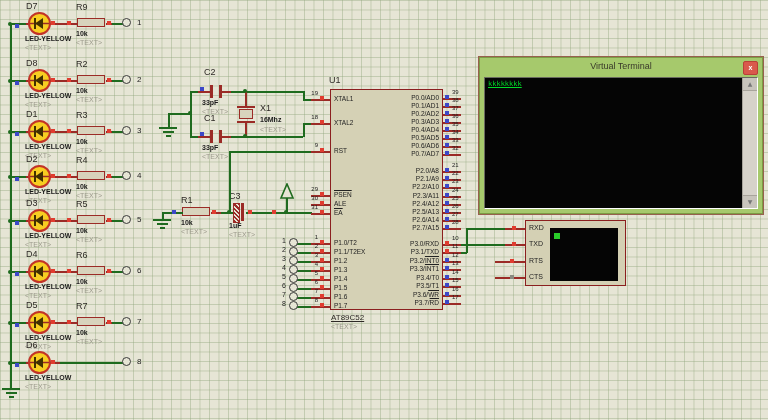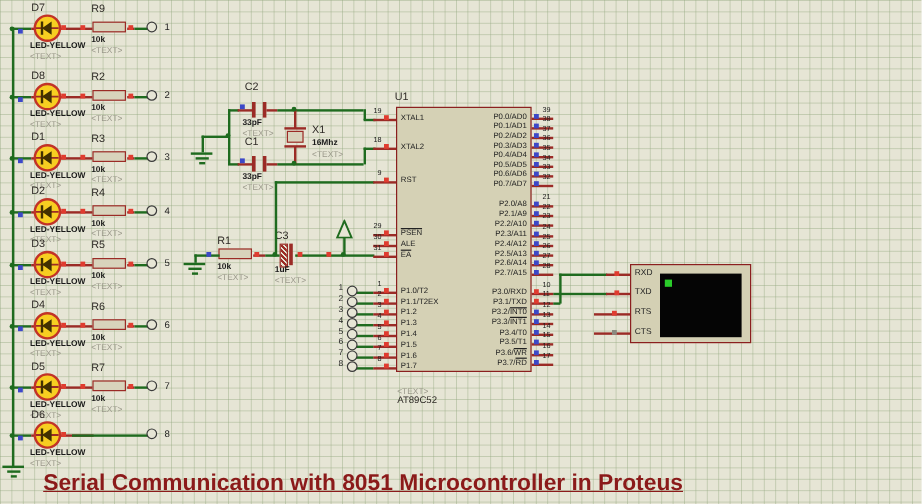--- a/index.html
+++ b/index.html
@@ -46,25 +46,24 @@
   .dev-cursor{position:absolute;left:4px;top:5px;width:6px;height:6px;background:#2ACC2A;}
   .xtal-body{position:absolute;left:239px;top:109px;width:12px;height:8px;border:1.5px solid #9B2B26;background:#D8D3BC;}
   .c3-hatch{position:absolute;left:233px;top:203px;width:5px;height:18px;background:repeating-linear-gradient(45deg,#9B2B26 0 1.5px,#E6E5D5 1.5px 3px);border:1px solid #9B2B26;}
   .c3-solid{position:absolute;left:241px;top:203px;width:3px;height:18px;background:#9B2B26;}
 </style>
 </head>
 <body>
 
 <div class="canvas" id="cv">
 
-  <div class="footer-title">Serial Communication with 8051 Microcontroller in Proteus</div>
 
   <div class="mcu-body"></div>
   <div class="lbl" style="left:329px;top:75px;">U1</div>
-  <div class="lbl8" style="left:331px;top:329px;">AT89C52</div>
+  <div class="lbl8" style="left:331px;top:313px;text-decoration:underline;">AT89C52</div>
   <div class="gtx" style="left:331px;top:323px;">&lt;TEXT&gt;</div>
 
   <div class="plate" style="left:210px;top:85px;width:3px;height:13px;"></div>
   <div class="plate" style="left:219px;top:85px;width:3px;height:13px;"></div>
   <div class="lbl" style="left:204px;top:67px;">C2</div>
   <div class="val" style="left:202px;top:99px;">33pF</div>
   <div class="gtx" style="left:202px;top:108px;">&lt;TEXT&gt;</div>
 
   <div class="plate" style="left:210px;top:130px;width:3px;height:13px;"></div>
   <div class="plate" style="left:219px;top:130px;width:3px;height:13px;"></div>
@@ -85,20 +84,31 @@
   <div class="c3-hatch"></div>
   <div class="c3-solid"></div>
   <div class="lbl" style="left:229px;top:191px;">C3</div>
   <div class="val" style="left:229px;top:222px;">1uF</div>
   <div class="gtx" style="left:229px;top:231px;">&lt;TEXT&gt;</div>
 
   <svg class="abs" style="left:279px;top:183px;" width="16" height="16" viewBox="0 0 16 16">
     <polygon points="8,1 14,15 2,15" fill="#E6E5D5" stroke="#1F6B1F" stroke-width="1.6"></polygon>
   </svg>
 
+  <div class="vt">
+    <div class="vt-title">Virtual Terminal</div>
+    <div class="vt-close">x</div>
+    <div class="vt-screenwrap">
+      <div class="vt-text">kkkkkkkk</div>
+      <div class="vt-scroll">
+        <div class="vt-arr up">▲</div>
+        <div class="vt-arr dn">▼</div>
+      </div>
+    </div>
+  </div>
 
   <div class="dev">
     <div class="dev-screen">
       <div class="dev-cursor"></div>
     </div>
   </div>
 
   <div id="gen"></div>
 <div class="wv" style="left: 10px; top: 23px; width: 1.5px; height: 366px;"></div>
     <div class="wh" style="left: 190px; top: 91px; width: 9px; height: 1.5px;"></div>

